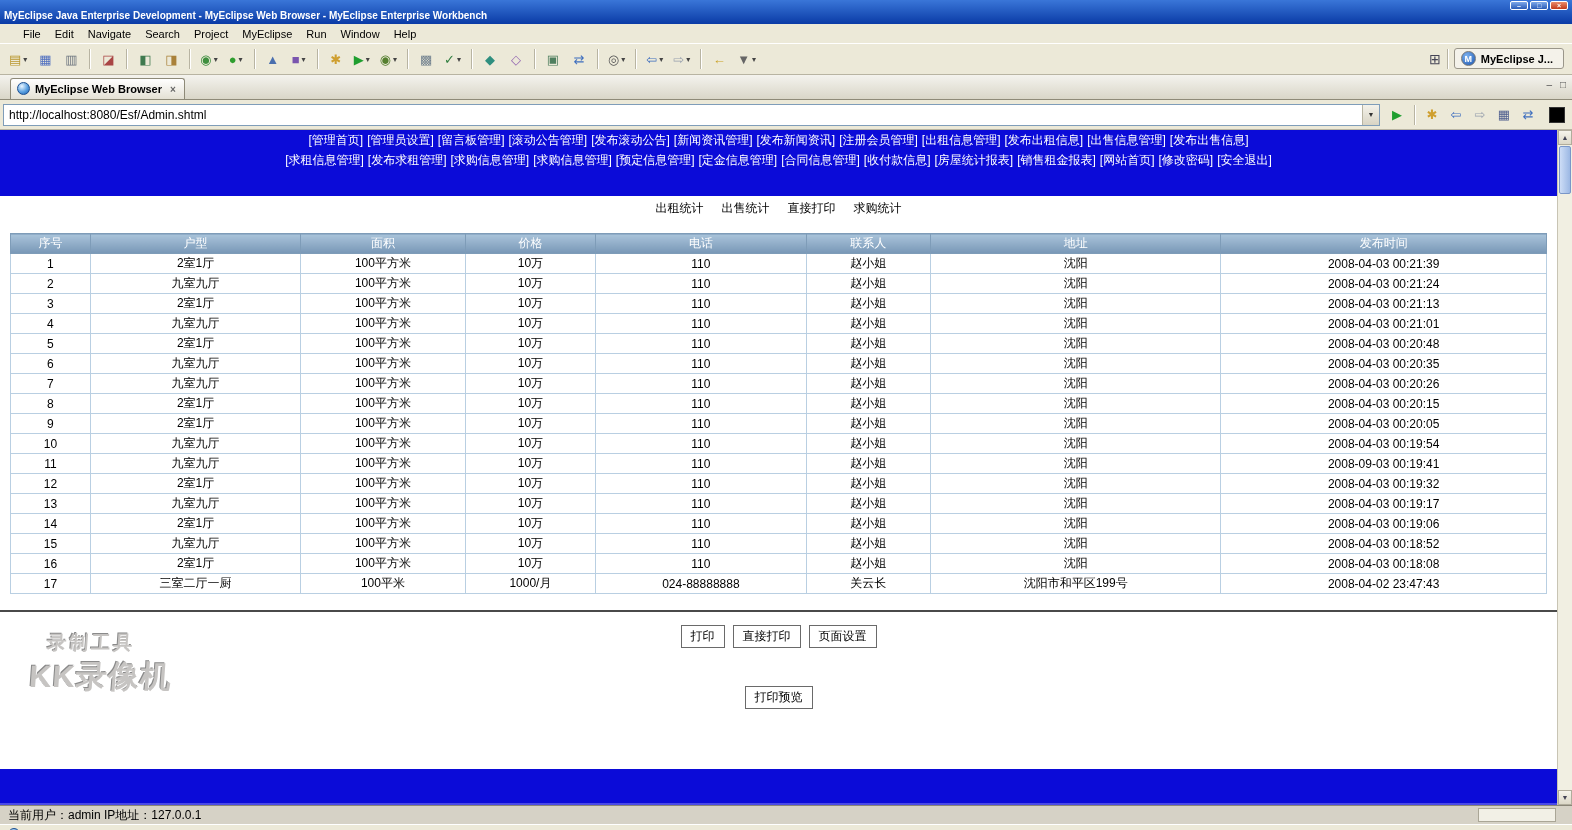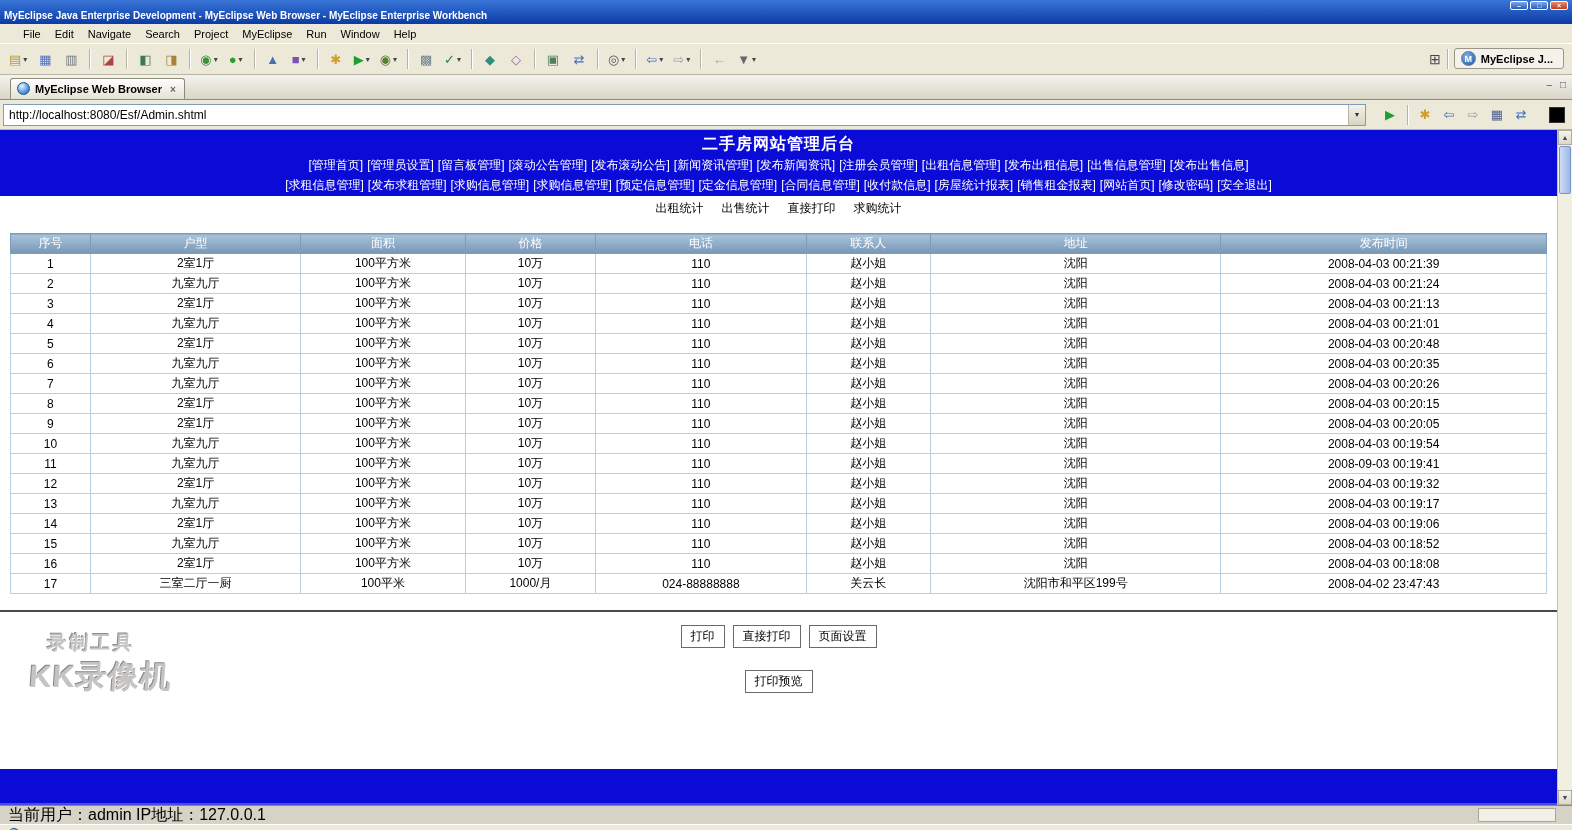--- a/index.html
+++ b/index.html
@@ -76,21 +76,21 @@
     border:1px solid #1d4f90; display:inline-block;
   }
   .globe.small { width:12px; height:12px; }
   .tab-close { font-size:10px; color:#666; margin-left:3px; cursor:pointer; }
   .tabbar-controls { position:absolute; right:6px; top:4px; display:flex; gap:8px; font-size:10px; color:#555; }
   .tabbar-controls span { cursor:pointer; }
 
   
   .urlrow {
     height:30px; background:#ece9d8; border-bottom:1px solid #b8b4a2;
-    display:flex; align-items:center; gap:12px; padding:0 3px;
+    display:flex; align-items:center; gap:5px; padding:0 3px;
   }
   .url-input-wrap { flex:1; height:22px; display:flex; border:1px solid #7f9db9; background:#fff; }
   .url-input-wrap input { flex:1; border:none; outline:none; font-size:12px; padding:0 5px; font-family:inherit; }
   .url-drop {
     width:17px; background:linear-gradient(180deg,#f4f2ea,#d8d4c4); border-left:1px solid #b8b4a2;
     font-size:7px; color:#333; display:flex; align-items:center; justify-content:center; cursor:pointer;
   }
   .url-actions { display:flex; align-items:center; }
   .url-actions .tb-icon { min-width:20px; }
   .swatch { width:16px; height:16px; background:#000; border:1px solid #333; margin:0 4px; }
@@ -117,21 +117,21 @@
   }
   table.data-table td { height:20px; text-align:center; border:1px solid #b9cfe2; }
 
   .page-hr { border:none; border-top:2px solid #4a4a4a; margin:3px 0 0 0; }
 
   .print-row { text-align:center; margin-top:13px; }
   .win-btn {
     font-size:12px; padding:2px 9px; margin:0 4px; background:#fff;
     border:1px solid #6a6a6a; font-family:inherit; cursor:pointer;
   }
-  .preview-row { text-align:center; margin-top:22px; }
+  .preview-row { text-align:center; margin-top:38px; }
 
   .watermark {
     position:absolute; left:30px; top:500px; color:#c6c4c2; font-weight:bold;
     text-shadow:1px 1px 0 #ffffff, -1px -1px 0 #8a8a8a; transform:skewX(-4deg);
   }
   .wm1 { font-size:19px; letter-spacing:3px; padding-left:16px; }
   .wm2 { font-size:31px; letter-spacing:1px; }
 
   .blue-footer { position:absolute; left:0; right:0; bottom:0; height:36px; background:#0b0bd8; border-bottom:2px solid #4a4ae8; }
 
@@ -140,21 +140,21 @@
   .vs-btn {
     height:15px; background:linear-gradient(180deg,#f6f4ec,#dcd8c8); border:1px solid #b0ac9c;
     font-size:7px; color:#445; display:flex; align-items:center; justify-content:center; cursor:pointer;
   }
   .vs-thumb { height:48px; margin:1px; background:linear-gradient(90deg,#cdddf6,#9cb8e4); border:1px solid #7a96c8; border-radius:2px; cursor:grab; }
   .vs-track { flex:1; }
 
   
   .page-status {
     height:19px; background:#d6d2c6; border-top:1px solid #8a8678;
-    display:flex; align-items:center; font-size:16px; padding-left:8px; position:relative;
+    display:flex; align-items:center; font-size:12px; padding-left:8px; position:relative;
   }
   .hscroll-stub { position:absolute; right:16px; top:2px; width:78px; height:14px; background:#f2f0e6; border:1px solid #aaa696; cursor:pointer; }
 
   
   .eclipse-status {
     height:19px; background:#ece9d8; border-top:1px solid #fff; box-shadow:0 -2px 0 #b8b4a2 inset;
     display:flex; align-items:center; padding-left:8px; gap:8px;
   }
 </style>
 </head>
@@ -328,21 +328,20 @@
           <span class="tb-glyph" style="color: rgb(63, 111, 191);">⇄</span>
         </span>
       </div>
     <span class="swatch"></span>
   </div>
 
   <div class="browser">
     <div class="page">
 
       <div class="banner">
-        <div class="banner-title">二手房网站管理后台</div>
         <div class="nav-row"><span class="nav-link">[管理首页]</span><span class="nav-link">[管理员设置]</span><span class="nav-link">[留言板管理]</span><span class="nav-link">[滚动公告管理]</span><span class="nav-link">[发布滚动公告]</span><span class="nav-link">[新闻资讯管理]</span><span class="nav-link">[发布新闻资讯]</span><span class="nav-link">[注册会员管理]</span><span class="nav-link">[出租信息管理]</span><span class="nav-link">[发布出租信息]</span><span class="nav-link">[出售信息管理]</span><span class="nav-link">[发布出售信息]</span></div>
         <div class="nav-row"><span class="nav-link">[求租信息管理]</span><span class="nav-link">[发布求租管理]</span><span class="nav-link">[求购信息管理]</span><span class="nav-link">[求购信息管理]</span><span class="nav-link">[预定信息管理]</span><span class="nav-link">[定金信息管理]</span><span class="nav-link">[合同信息管理]</span><span class="nav-link">[收付款信息]</span><span class="nav-link">[房屋统计报表]</span><span class="nav-link">[销售租金报表]</span><span class="nav-link">[网站首页]</span><span class="nav-link">[修改密码]</span><span class="nav-link">[安全退出]</span></div>
       </div>
 
       <div class="stats-row"><span class="stats-link">出租统计</span><span class="stats-link">出售统计</span><span class="stats-link">直接打印</span><span class="stats-link">求购统计</span></div>
 
       <table class="data-table">
         <colgroup>
           <col style="width:5.2%">
             <col style="width:13.7%">

